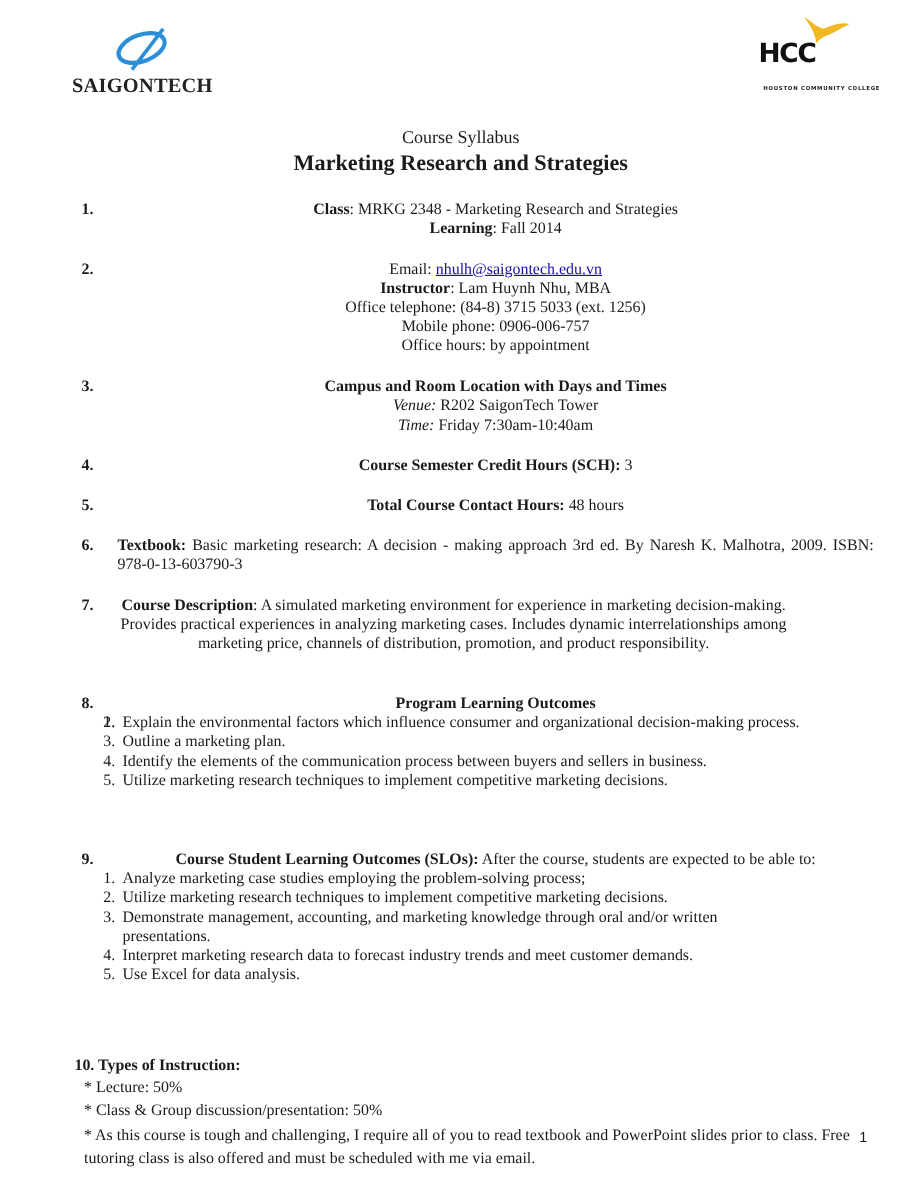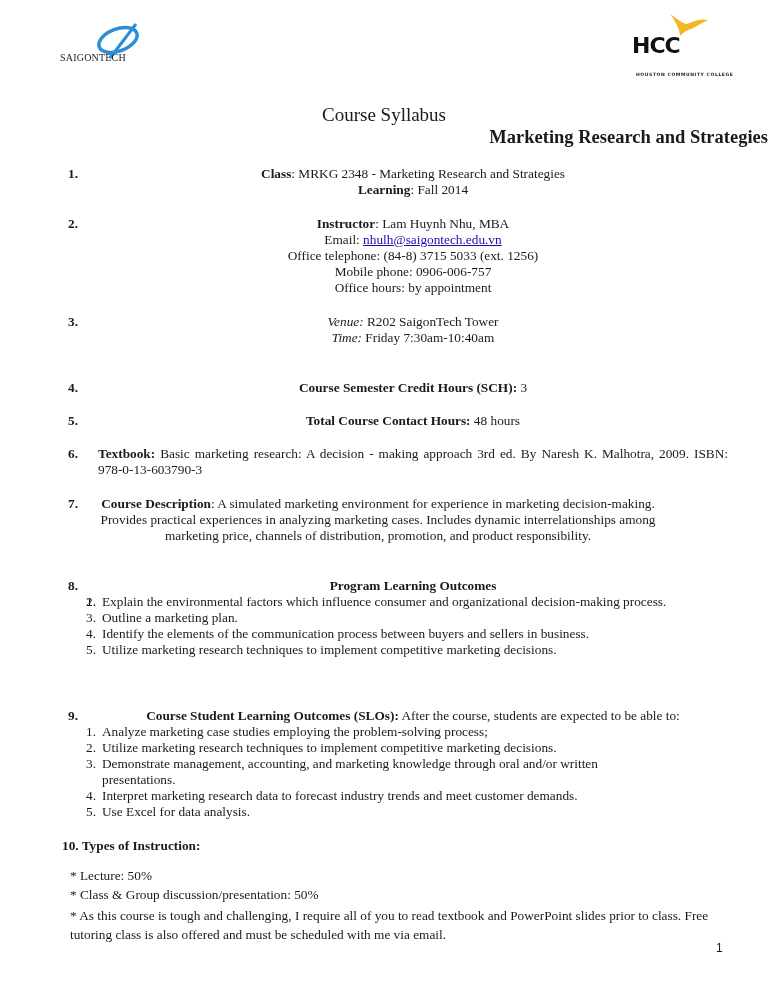--- a/index.html
+++ b/index.html
@@ -3,28 +3,28 @@
 <meta charset="utf-8">
 <style>
   html, body { margin: 0; padding: 0; background: #ffffff; }
   body {
     width: 768px; height: 994px; position: relative; overflow: hidden;
     font-family: "Liberation Serif", "DejaVu Serif", serif;
     color: #1a1a1a; font-size: 13.3px; line-height: 16px;
   }
   .logo-left { position: absolute; left: 58px; top: 20px; width: 100px; height: 60px; }
   .logo-left .mark { position: absolute; left: 30px; top: 2px; width: 60px; height: 38px; }
-  .logo-left .text { position: absolute; left: 2px; top: 30px; font-weight: normal; font-size: 10px; letter-spacing: 0.2px; color: #222; }
+  .logo-left .text { position: absolute; left: 2px; top: 44px; font-weight: bold; font-size: 17px; letter-spacing: 0.2px; color: #222; }
   .logo-right { position: absolute; left: 628px; top: 12px; width: 120px; height: 60px; }
   .logo-right .bird { position: absolute; left: 38px; top: 0px; width: 44px; height: 24px; }
   .logo-right .hcc { position: absolute; left: 4px; top: 14px; font-family: "DejaVu Sans", sans-serif; font-weight: bold; font-size: 22px; letter-spacing: -1px; color: #111; line-height: 40px; }
   .logo-right .sub { position: absolute; left: 8px; top: 55px; font-family: "DejaVu Sans", sans-serif; font-size: 4.5px; letter-spacing: 0.6px; color: #222; font-weight: bold; }
 
-  .title1 { position: absolute; left: 0; width: 768px; top: 104px; text-align: center; font-size: 19px; line-height: 22px; }
-  .title2 { position: absolute; left: 0; width: 768px; top: 126px; text-align: right; font-size: 18.5px; line-height: 22px; font-weight: bold; }
+  .title1 { position: absolute; left: 0; width: 768px; top: 104px; text-align: center; font-size: 15px; line-height: 22px; }
+  .title2 { position: absolute; left: 0; width: 768px; top: 126px; text-align: center; font-size: 18.5px; line-height: 22px; font-weight: bold; }
 
   .sec { position: absolute; left: 68px; width: 660px; }
   .num { position: absolute; left: 0; font-weight: bold; }
   .body { margin-left: 30px; text-align: center; }
   .b { font-weight: bold; }
   .i { font-style: italic; margin-top: 34px; }
   a.link { color: #1a0dab; text-decoration: underline; }
   .justify { text-align: justify; }
   ol.sub { margin: 0; padding: 0; list-style: none; }
   ol.sub li { position: relative; padding-left: 20px; margin-left: 8px; }
@@ -58,31 +58,32 @@
   <span class="num">1.</span>
   <div class="body">
     <div><span class="b">Class</span><span>: MRKG 2348 - Marketing Research and Strategies</span></div>
     <div><span class="b">Learning</span><span>: Fall 2014</span></div>
   </div>
 </div>
 
 <div class="sec" style="top:216px;">
   <span class="num">2.</span>
   <div class="body">
+    <div><span>Email: </span><a class="link">nhulh@saigontech.edu.vn</a></div>
     <div><span class="b">Instructor</span><span>: Lam Huynh Nhu, MBA</span></div>
-    <div><span>Email: </span><a class="link">nhulh@saigontech.edu.vn</a></div>
     <div>Office telephone: (84-8) 3715 5033 (ext. 1256)</div>
     <div>Mobile phone: 0906-006-757</div>
     <div>Office hours: by appointment</div>
   </div>
 </div>
 
 <div class="sec" style="top:314px;">
   <span class="num">3.</span>
   <div class="body">
+    <div class="b">Campus and Room Location with Days and Times</div>
     <div><span class="i">Venue:</span><span> R202 SaigonTech Tower</span></div>
     <div><span class="i">Time:</span><span> Friday 7:30am-10:40am</span></div>
   </div>
 </div>
 
 <div class="sec" style="top:380px;">
   <span class="num">4.</span>
   <div class="body"><span class="b">Course Semester Credit Hours (SCH):</span><span> 3</span></div>
 </div>
 
@@ -120,20 +121,20 @@
   <div class="body"><span class="b">Course Student Learning Outcomes (SLOs):</span><span> After the course, students are expected to be able to:</span></div>
   <ol class="sub" style="margin-left:6px; width:600px;">
     <li><span class="n">1.</span><span>Analyze marketing case studies employing the problem-solving process;</span></li>
     <li><span class="n">2.</span><span>Utilize marketing research techniques to implement competitive marketing decisions.</span></li>
     <li><span class="n">3.</span><span>Demonstrate management, accounting, and marketing knowledge through oral and/or written presentations.</span></li>
     <li><span class="n">4.</span><span>Interpret marketing research data to forecast industry trends and meet customer demands.</span></li>
     <li><span class="n">5.</span><span>Use Excel for data analysis.</span></li>
   </ol>
 </div>
 
-<div class="sec sec10" style="top:838px; left:62px;">
+<div class="sec sec10" style="top:880px; left:62px;">
   <div class="b" style="display:inline;">10. Types of Instruction:</div>
-  <div class="line" style="margin-top:14px;">* Lecture: 50%</div>
+  <div class="line" style="margin-top:2px;">* Lecture: 50%</div>
   <div class="line" style="margin-top:3px;">* Class &amp; Group discussion/presentation: 50%</div>
   <div class="line" style="margin-top:3px; width:640px; line-height:19px;font-family:Liberation Serif, serif;">* As this course is tough and challenging, I require all of you to read textbook and PowerPoint slides prior to class. Free tutoring class is also offered and must be scheduled with me via email.</div>
 </div>
 
 <div class="pagenum">1</div>
 
 </body></html>

